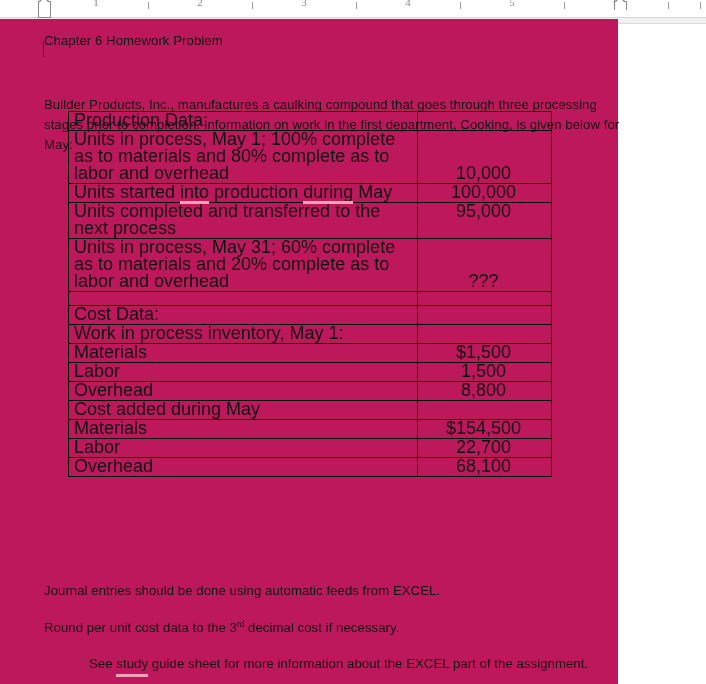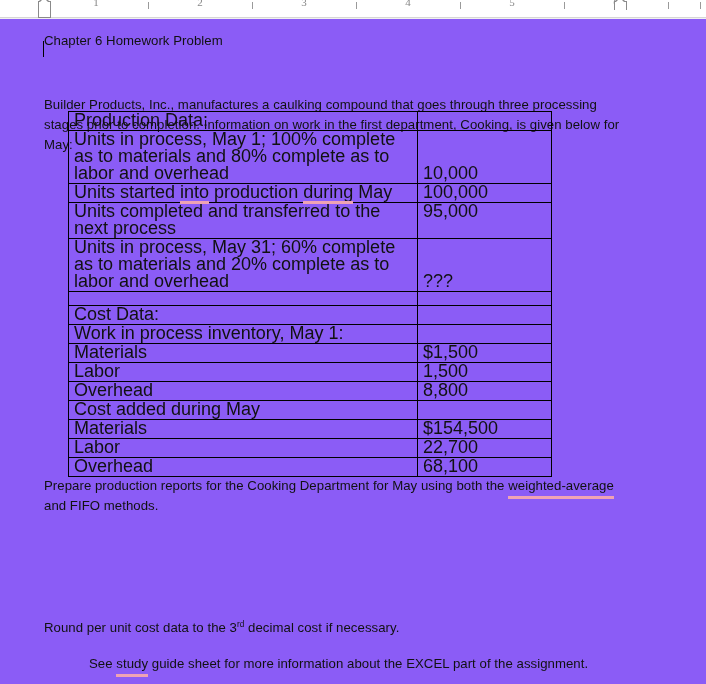--- a/index.html
+++ b/index.html
@@ -85,23 +85,23 @@
     border: 1px solid #8a8a8a;
     border-top: none;
   }
   .indent-marker.left-lower::before,
   .indent-marker.left-lower::after { display: none; }
 
   
   #page {
     position: absolute;
     top: 19px; left: 0;
-    width: 706px;
+    width: 618px;
     height: 665px;
-    background: #8b5cf6;
+    background: #be185d;
   }
 
   .para {
     position: absolute;
     font-size: 13.2px;
     line-height: 20px;
     color: #111111;
     letter-spacing: 0.05px;
   }
 
@@ -127,21 +127,21 @@
   }
   #prod-table td {
     border: 1px solid #000000;
     padding: 0px 4px 1px 5px;
     vertical-align: top;
     color: #111111;
     height: 16px;
     box-sizing: border-box;
   }
   #prod-table td.label { width: 349px; }
-  #prod-table td.value { width: 134px; text-align: left; padding-right: 7px; }
+  #prod-table td.value { width: 134px; text-align: center; padding-right: 7px; }
   #prod-table tr.tall td { height: 33px; }
   #prod-table tr.tall td.value { vertical-align: bottom; }
   #prod-table tr.blank td { height: 14px; }
 
   
   .mark {
     position: relative;
     display: inline-block;
   }
   .mark::after {
@@ -268,21 +268,21 @@
 
       <tr>
         <td class="label">Overhead</td>
         <td class="value">68,100</td>
       </tr>
 
     </tbody>
   </table>
 
 
-  <div class="para" style="left:44px; top:457px; width:580px;"><span>Prepare production reports for the Cooking Department for May using both the </span><span class="mark">weighted-average</span><span> and FIFO methods.</span></div>
-
-
+
+
+  <div class="para" style="left:44px; top:562px; width:584px;">Journal entries should be done using automatic feeds from EXCEL.</div>
 
   <div class="para" style="left:44px; top:599px; width:584px;"><span>Round per unit cost data to the 3</span><sup>rd</sup><span> decimal cost if necessary.</span></div>
 
   <div class="para" style="left:44px; top:635px; width:584px;margin-left:45px;"><span>See </span><span class="mark">study</span><span> guide sheet for more information about the EXCEL part of the assignment.</span></div>
 
 </div>
 
 </body></html>

